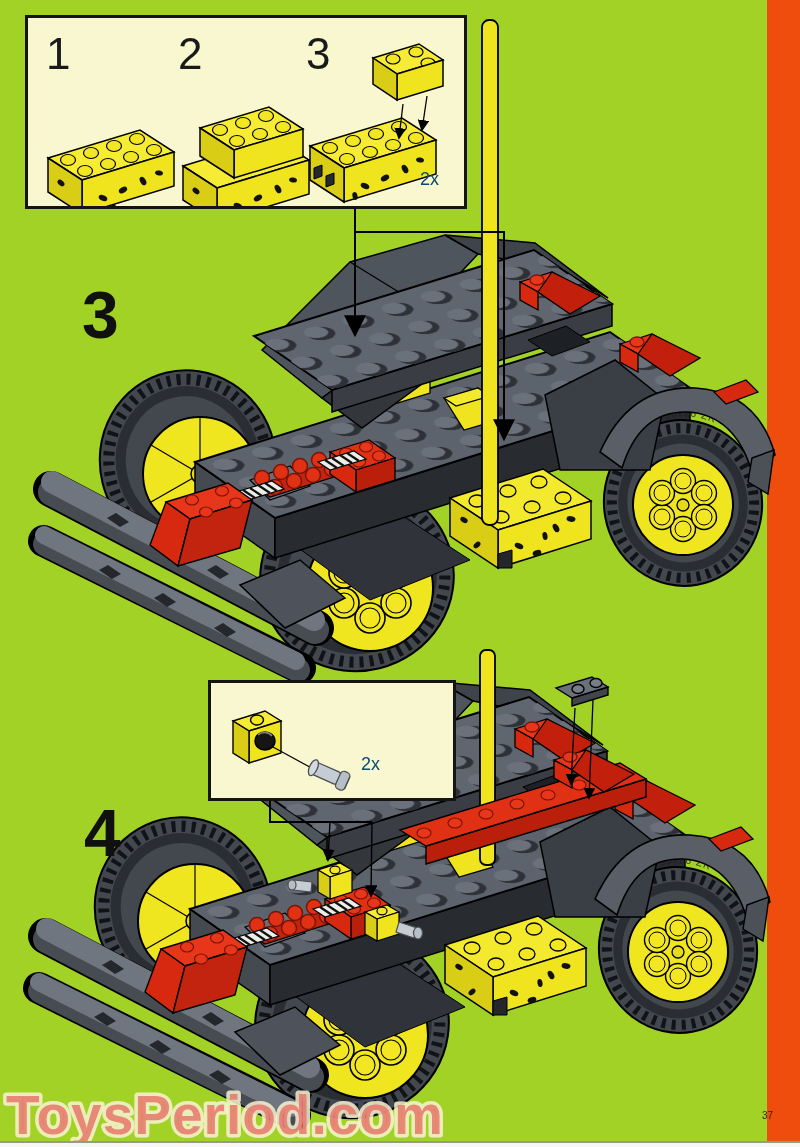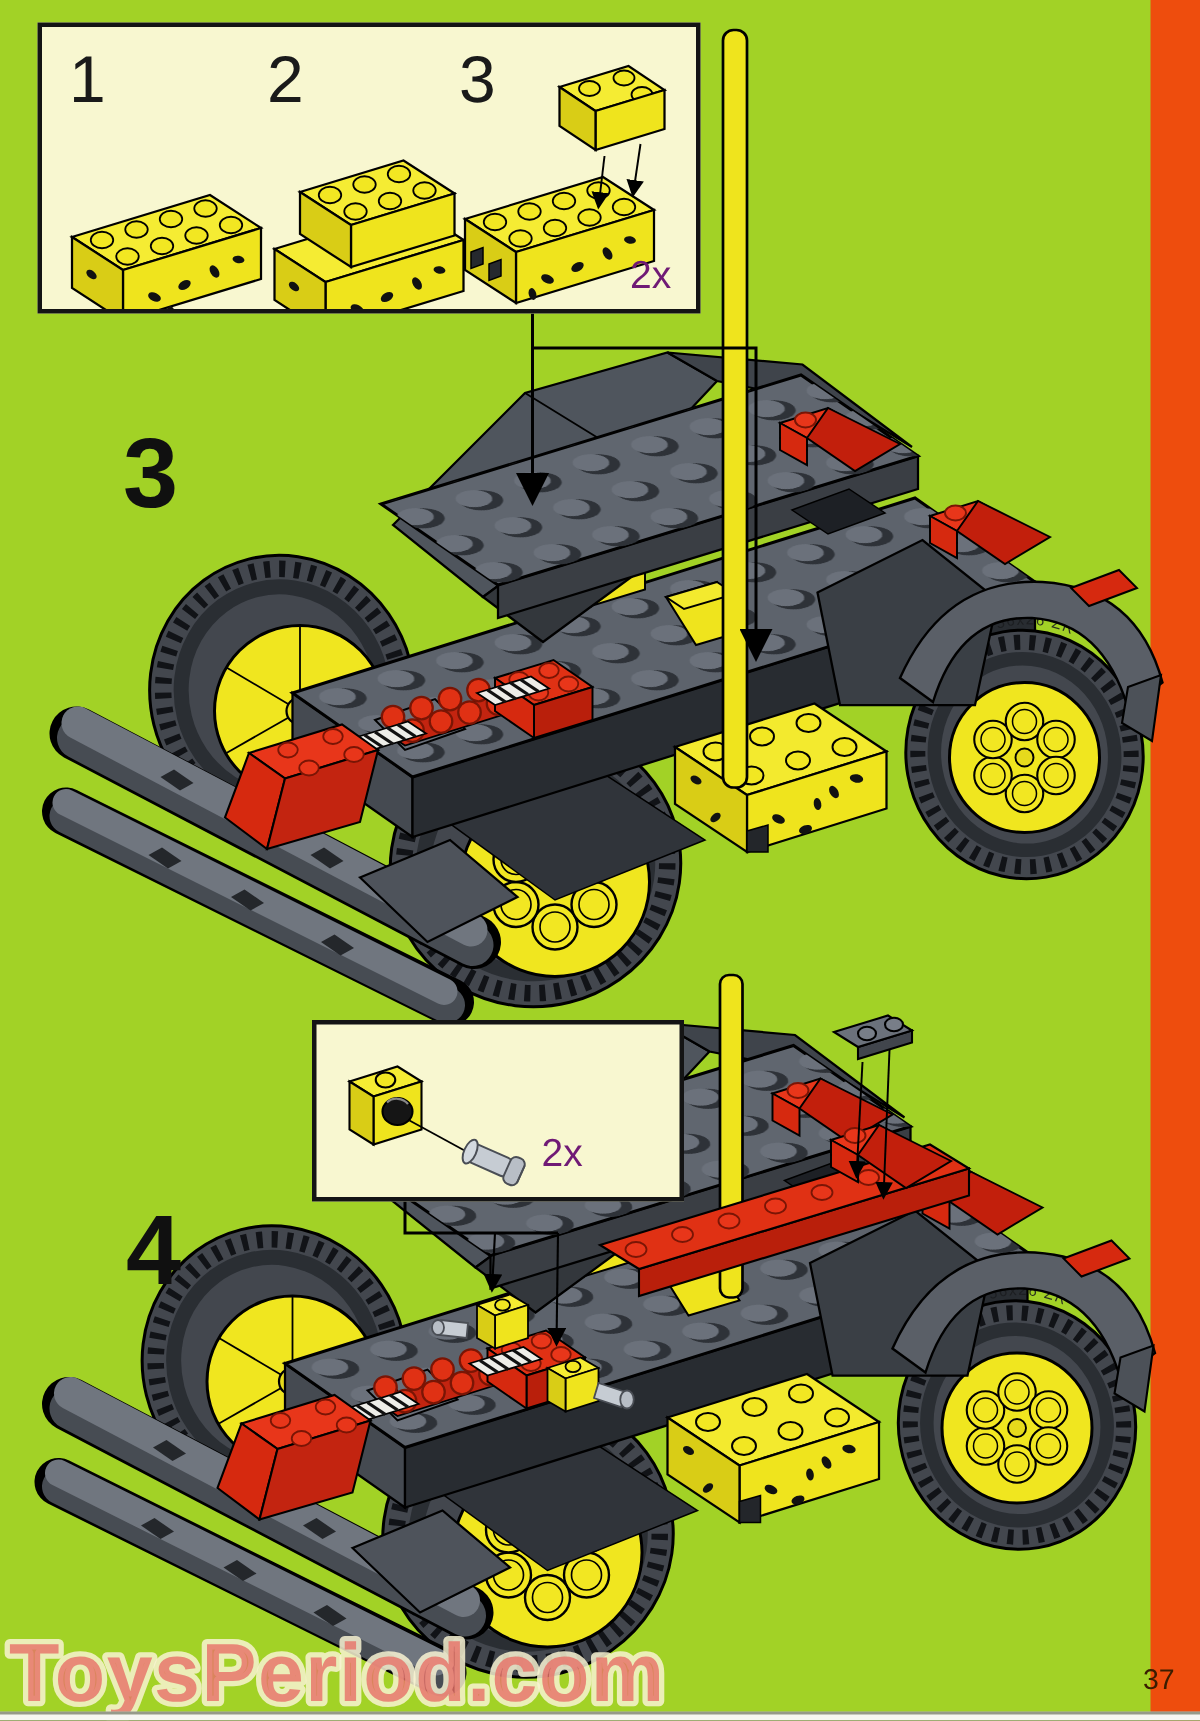--- a/index.html
+++ b/index.html
@@ -4,26 +4,26 @@
 <style>
   html,body{margin:0;padding:0;background:#666;}
   #page{position:relative;width:800px;height:1147px;overflow:hidden;
         background:#A2D226;font-family:"Liberation Sans",sans-serif;}
   #main-art{position:absolute;left:0;top:0;z-index:1;}
   .stripe{position:absolute;top:0;right:0;width:33px;height:1147px;background:#EE4D0D;z-index:0;}
   .callout{position:absolute;background:#F8F7D0;border:3px solid #141414;box-sizing:border-box;z-index:2;}
   #callout-parts{left:25px;top:15px;width:442px;height:194px;}
   #callout-pin{left:208px;top:680px;width:248px;height:121px;}
   .substep-num{position:absolute;font-size:44px;font-weight:400;color:#1a1a1a;line-height:1;z-index:3;}
-  .qty{position:absolute;font-size:26px;color:#701a75;line-height:1;z-index:3;}
+  .qty{position:absolute;font-size:18px;color:#0c4a6e;line-height:1;z-index:3;}
   .step-num{position:absolute;font-size:66px;font-weight:700;color:#101010;line-height:1;z-index:3;letter-spacing:-2px;}
   #step3-num{left:82px;top:282px;}
   #step4-num{left:84px;top:800px;}
   .callout svg{position:absolute;left:0;top:0;}
-  #page-num{position:absolute;left:762px;top:1110px;font-size:19px;color:#3a1d00;z-index:4;}
+  #page-num{position:absolute;left:762px;top:1110px;font-size:10px;color:#3a1d00;z-index:4;}
   #bottom-strip{position:absolute;left:0;top:1141px;width:800px;height:6px;background:#F7F7F3;
                 border-top:2px solid rgba(30,40,10,.45);z-index:4;}
 </style>
 </head>
 <body>
 
 <div id="page">
   <div class="stripe"></div>
 
   <svg id="main-art" width="800" height="1147" viewBox="0 0 800 1147">

